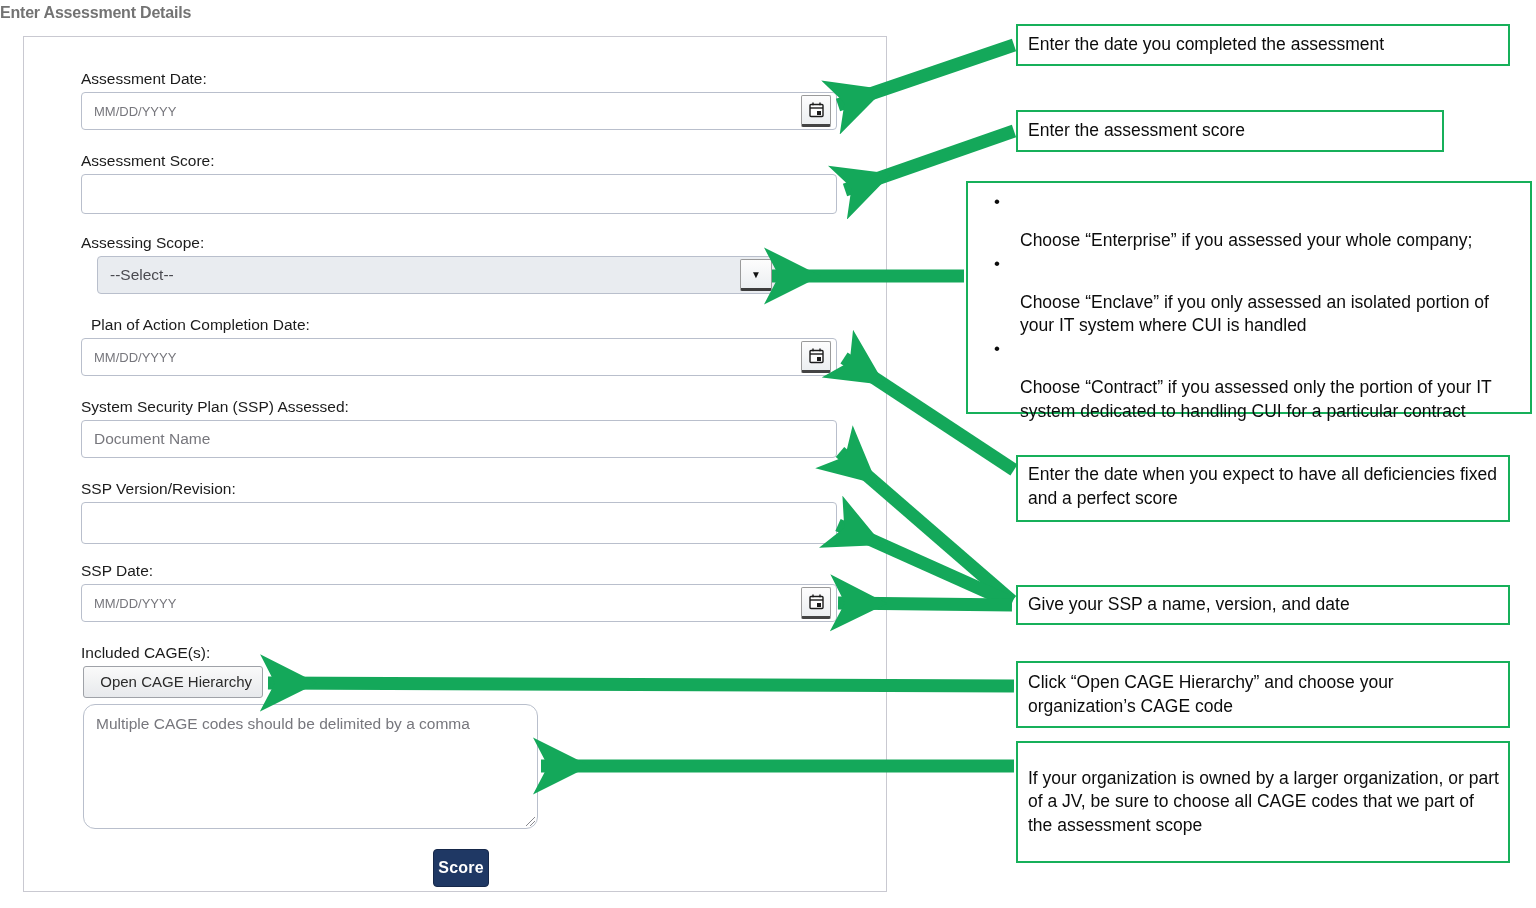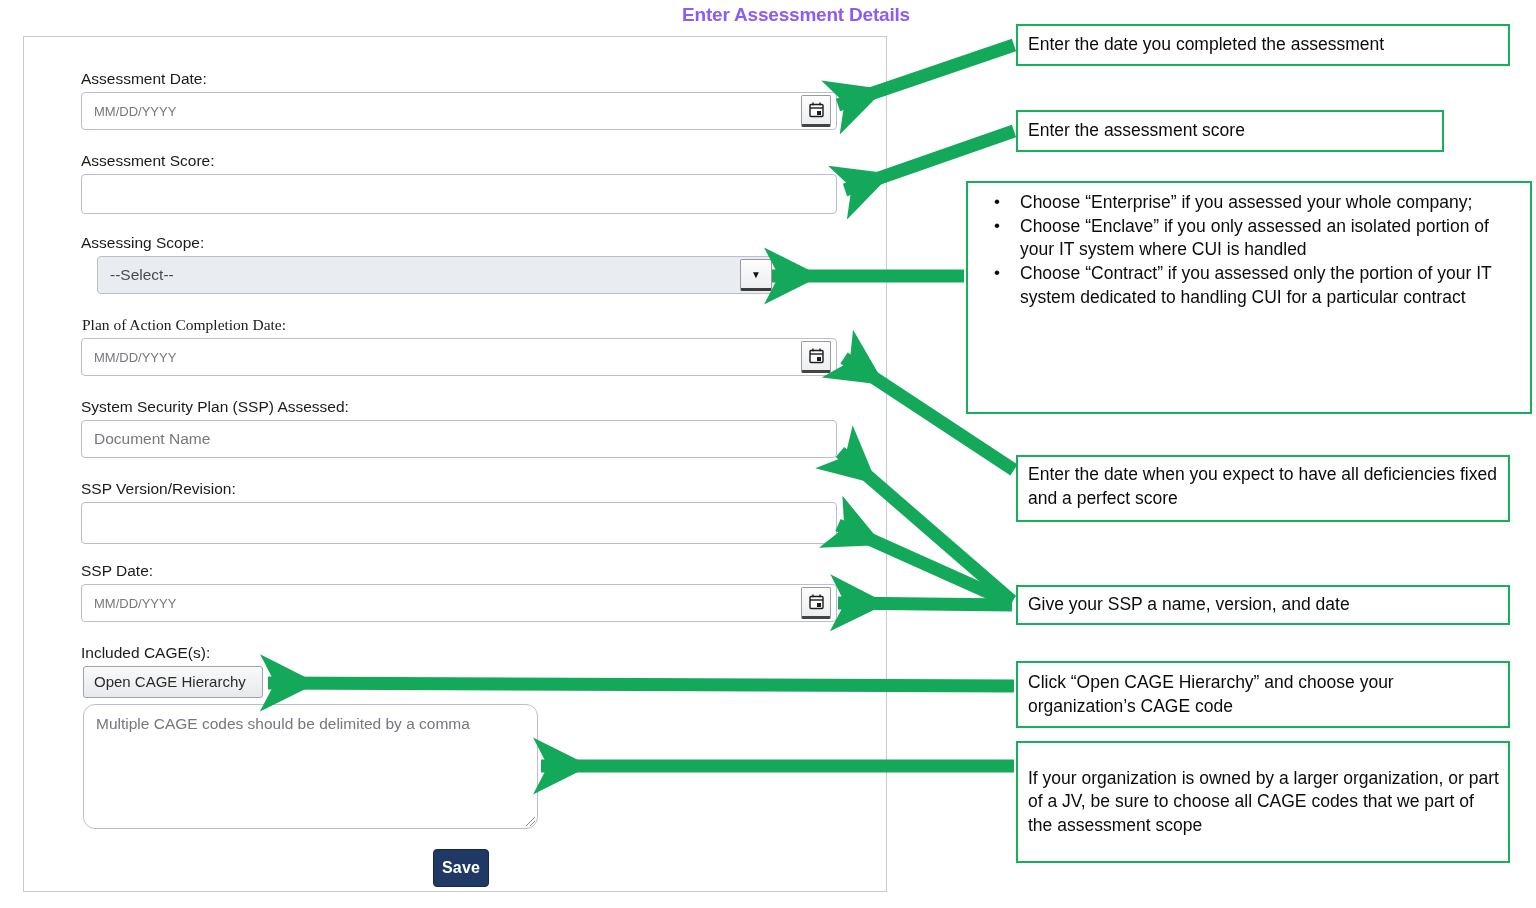--- a/index.html
+++ b/index.html
@@ -18,25 +18,25 @@
     overflow: hidden;
     background: #ffffff;
   }
 
   
   #form-title {
     position: absolute;
     left: 0;
     top: 4px;
     width: 910px;
-    text-align: right;
-    font-size: 19px;
+    text-align: left;
+    font-size: 16px;
     font-weight: bold;
     letter-spacing: -0.2px;
-    color: #8b5cf6;
+    color: #737373;
   }
 
   
   #form-panel {
     position: absolute;
     left: 23px;
     top: 36px;
     width: 864px;
     height: 856px;
     border: 1px solid #c9c9d1;
@@ -136,21 +136,21 @@
   #cage-button {
     position: absolute;
     box-sizing: border-box;
     border: 1px solid #9fa2a8;
     border-radius: 3px;
     background: linear-gradient(#fafafa, #e7e9ec);
     font-family: "Liberation Sans", sans-serif;
     font-size: 15px;
     color: #2b2b2b;
     padding: 0 10px;
-    text-align: left;
+    text-align: right;
     line-height: 30px;
   }
 
   
   #cage-textarea {
     position: absolute;
     box-sizing: border-box;
     border: 1px solid #b9bfcc;
     border-radius: 12px;
     background: #ffffff;
@@ -202,21 +202,21 @@
     display: flex;
     align-items: flex-start;
   }
   .bullet-dot {
     flex: 0 0 auto;
     width: 46px;
     text-align: center;
     font-size: 17px;
     line-height: 1.35;
   }
-  .bullet-text { flex: 1 1 auto; }
+  .bullet-text { flex: 1 1 auto; margin-top: 38px; }
 
   
   #arrow-layer {
     position: absolute;
     left: 0;
     top: 0;
     width: 1536px;
     height: 908px;
     pointer-events: none;
   }
@@ -246,21 +246,21 @@
 
     <div class="field-label" style="left:57px; top:115px;">Assessment Score:</div>
     <input class="txt-input" style="left: 57px; top: 137px; width: 756px; height: 40px;" placeholder="">
 
     <div class="field-label" style="left:57px; top:197px;">Assessing Scope:</div>
     <div class="sel-wrap" style="left:73px; top:219px; width:680px; height:38px;">
       <div class="sel-text">--Select--</div>
       <div class="sel-arrow-btn">▼</div>
     </div>
 
-    <div class="field-label" style="left:58px; top:279px;font-family:Liberation Serif, serif;">Plan of Action Completion Date:</div>
+    <div class="field-label" style="left:67px; top:279px;">Plan of Action Completion Date:</div>
     <div class="date-wrap" style="left:57px; top:301px; width:756px; height:38px;">
       <div class="date-text">MM/DD/YYYY</div>
       <div class="cal-btn">
         <svg width="15" height="16" viewBox="0 0 15 16" aria-hidden="true">
           <rect x="1" y="2.5" width="13" height="12" rx="1" fill="#ffffff" stroke="#1c1c1c" stroke-width="1.4"></rect>
           <line x1="1" y1="6" x2="14" y2="6" stroke="#1c1c1c" stroke-width="1.4"></line>
           <line x1="4" y1="0.6" x2="4" y2="3.2" stroke="#1c1c1c" stroke-width="1.4"></line>
           <line x1="11" y1="0.6" x2="11" y2="3.2" stroke="#1c1c1c" stroke-width="1.4"></line>
           <rect x="8" y="9" width="4" height="4" fill="#1c1c1c"></rect>
         </svg>
@@ -289,21 +289,21 @@
 
     <div class="field-label" style="left:57px; top:607px;">Included CAGE(s):</div>
     <div id="cage-button" style="left:59px; top:629px; width:180px; height:32px;">Open CAGE Hierarchy</div>
 
     <textarea id="cage-textarea" style="left: 59px; top: 667px; width: 455px; height: 125px;" placeholder="Multiple CAGE codes should be delimited by a comma"></textarea>
     <svg class="resize-grip" style="left:500px; top:778px;" viewBox="0 0 12 12">
       <line x1="11" y1="2" x2="2" y2="11" stroke="#8a8a90" stroke-width="1"></line>
       <line x1="11" y1="6" x2="6" y2="11" stroke="#8a8a90" stroke-width="1"></line>
     </svg>
 
-    <div id="save-button" style="left:409px; top:812px; width:56px; height:38px;">Save</div>
+    <div id="save-button" style="left:409px; top:812px; width:56px; height:38px;">Score</div>
 
   </div>
 
   <div class="callout" style="left:1016px; top:110px; width:428px; height:42px; display:flex; align-items:center;">
     <span>Enter the assessment score</span>
   </div>
 
   <div class="callout" style="left:1016px; top:24px; width:494px; height:42px; display:flex; align-items:center;">
     <span>Enter the date you completed the assessment</span>
   </div>

